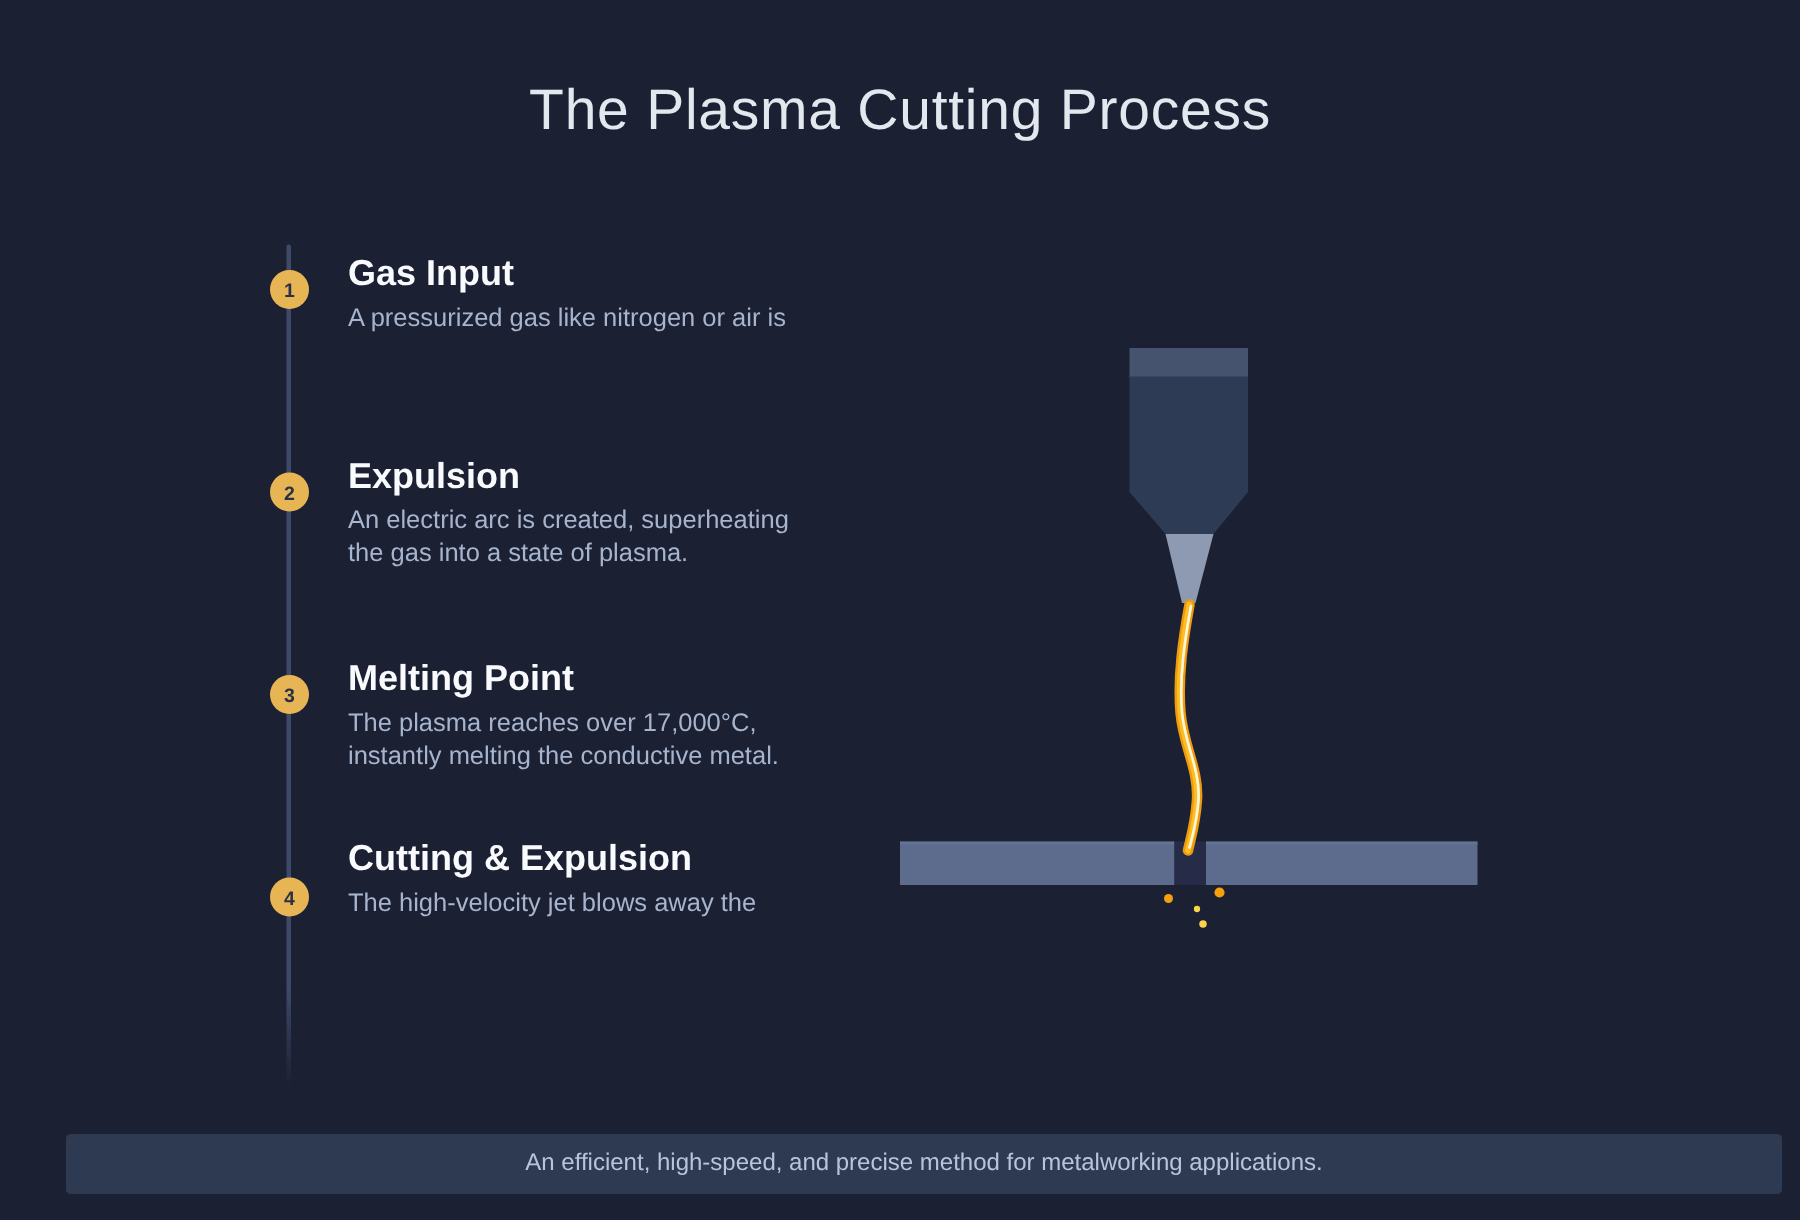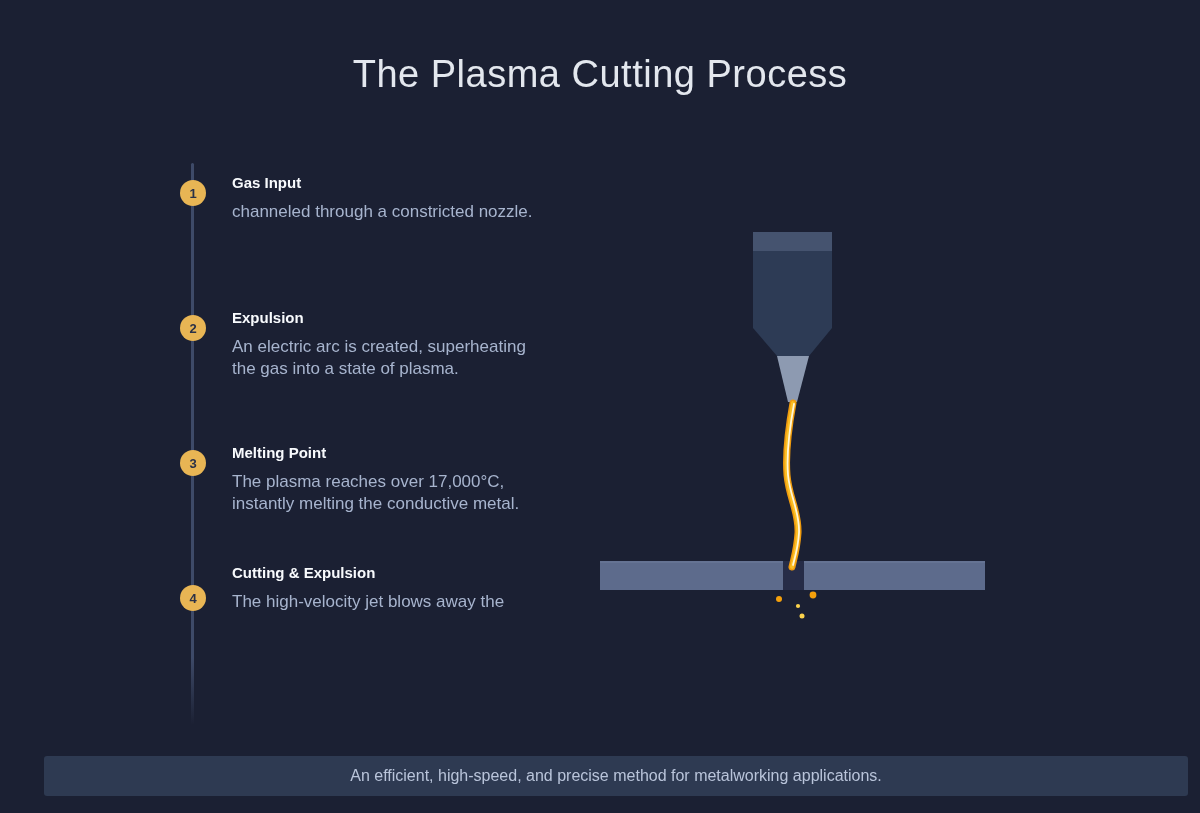--- a/index.html
+++ b/index.html
@@ -60,21 +60,21 @@
     position: absolute;
     left: 232px;
     width: 340px;
   }
   .step-block.s1 { top: 170px; }
   .step-block.s2 { top: 305px; }
   .step-block.s3 { top: 440px; }
   .step-block.s4 { top: 560px; }
   .step-title {
     margin: 0 0 5px 0;
-    font-size: 15px;
+    font-size: 24px;
     font-weight: 700;
     line-height: 26px;
     color: var(--heading-text, #f8fafd);
   }
   .step-desc-line {
     font-size: 17px;
     line-height: 21.5px;
     color: var(--body-text, #a7b4ce);
   }
   .illustration {
@@ -119,21 +119,21 @@
   </div>
   <div class="step-badge n3">
     <span>3</span>
   </div>
   <div class="step-badge n4">
     <span>4</span>
   </div>
 
   <div class="step-block s1">
     <h2 class="step-title">Gas Input</h2>
-    <div class="step-desc-line">channeled through a constricted nozzle.</div>
+    <div class="step-desc-line">A pressurized gas like nitrogen or air is</div>
   </div>
 
   <div class="step-block s2">
     <h2 class="step-title">Expulsion</h2>
     <div class="step-desc-line">An electric arc is created, superheating</div>
     <div class="step-desc-line">the gas into a state of plasma.</div>
   </div>
 
   <div class="step-block s3">
     <h2 class="step-title">Melting Point</h2>

